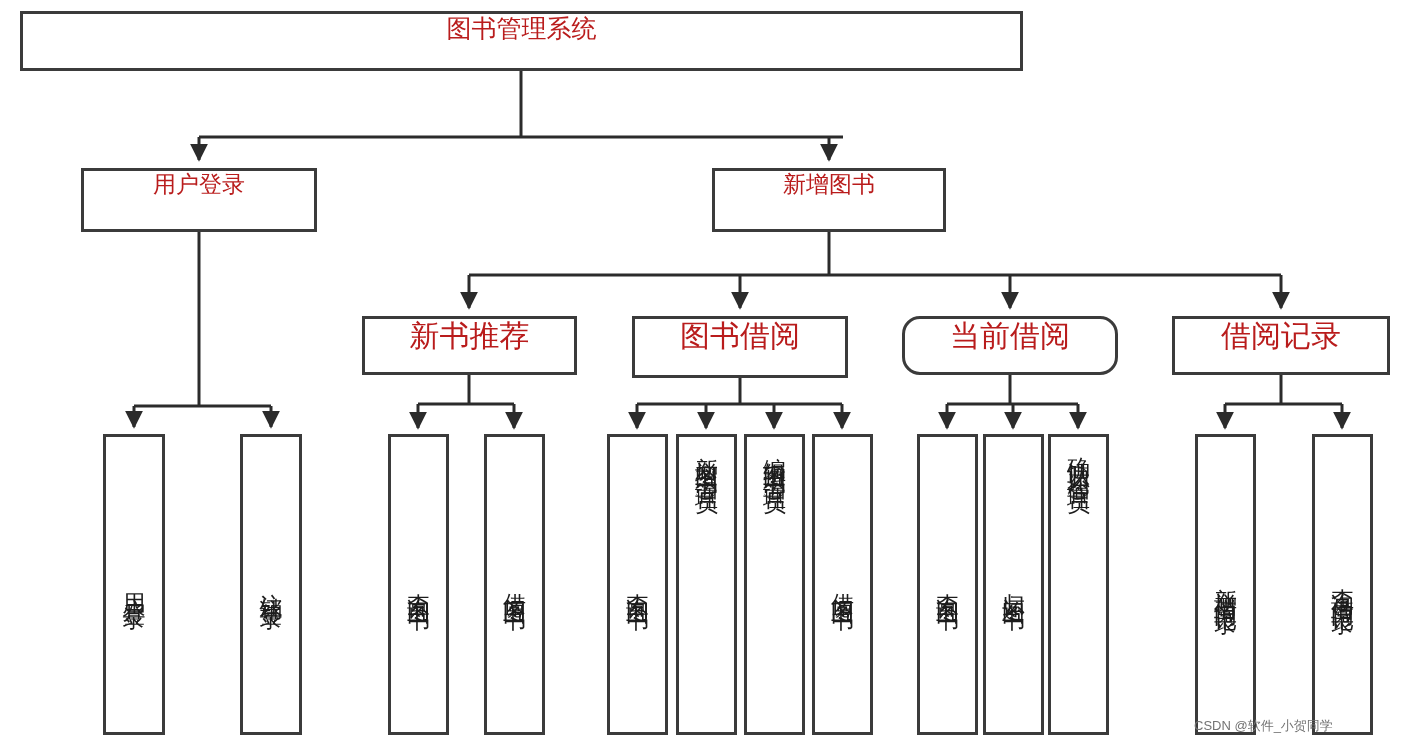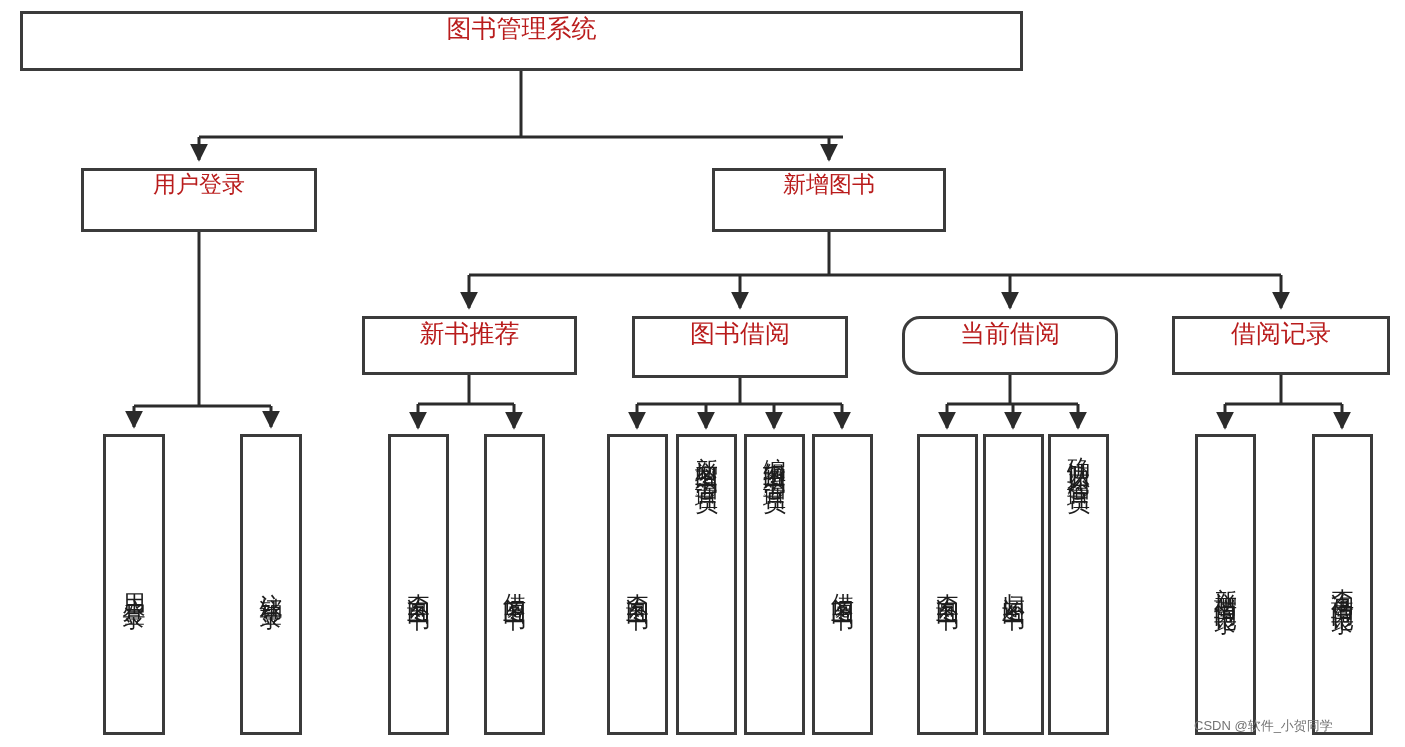--- a/index.html
+++ b/index.html
@@ -28,21 +28,21 @@
     color: #b91c1c;
     line-height: 1.15;
   }
   .node.root {
     font-size: 25px;
   }
   .node.lvl2 {
     font-size: 23px;
   }
   .node.lvl3 {
-    font-size: 25px;
+    font-size: 30px;
   }
   .leaf {
     position: absolute;
     box-sizing: border-box;
     border: 3px solid #3b3b3b;
     background: #ffffff;
     color: #1c1c1c;
     display: flex;
     align-items: flex-start;
     justify-content: center;

